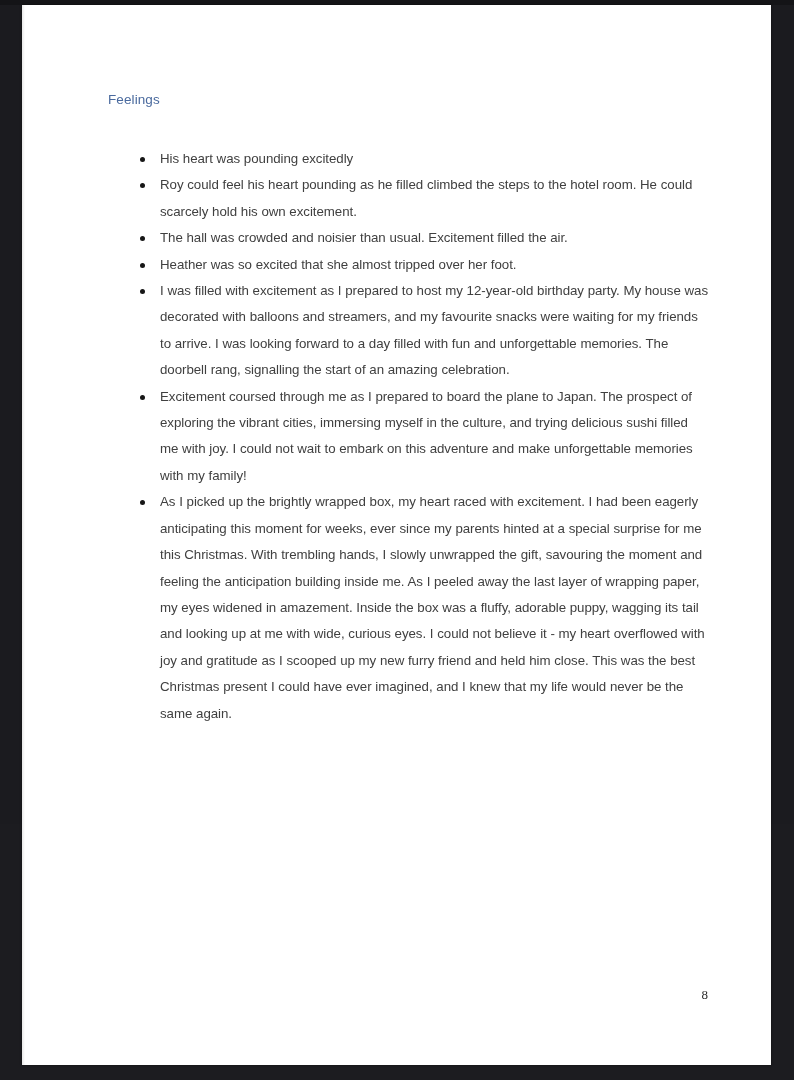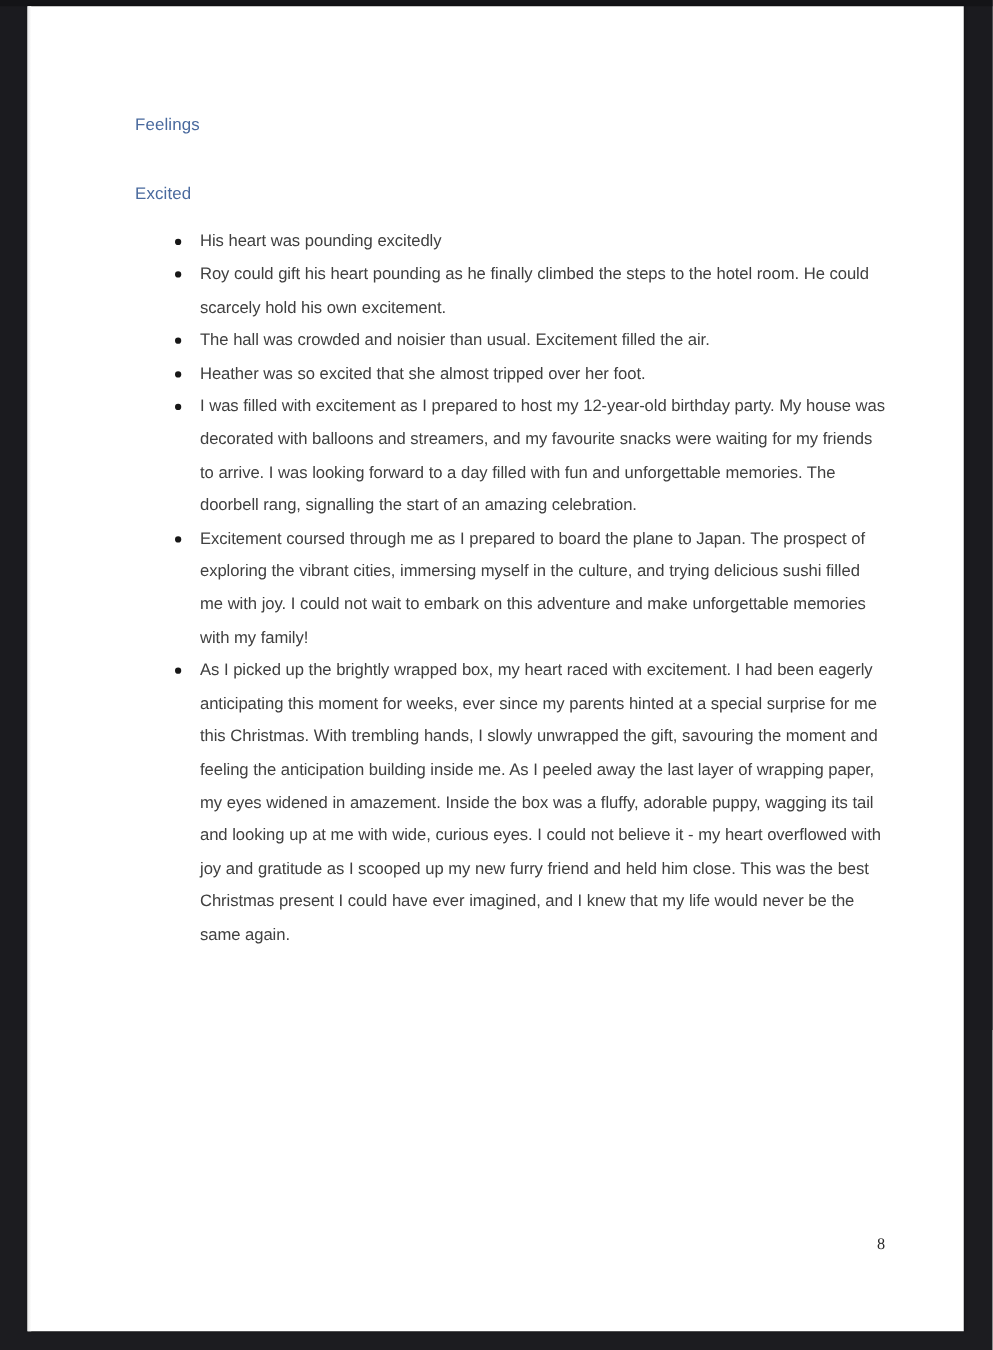--- a/index.html
+++ b/index.html
@@ -130,25 +130,24 @@
   <div id="frame-top-band"></div>
 
   <div id="page-sheet">
 
     <div id="page-gutter"></div>
 
     <div id="doc-body">
 
       <p class="section-heading" id="heading-feelings">Feelings</p>
 
-      <p class="section-heading" id="heading-excited">Excited</p>
 
       <ul id="excited-list">
         <li>His heart was pounding excitedly</li>
-        <li>Roy could gift his heart pounding as he finally climbed the steps to the hotel room. He could scarcely hold his own excitement.</li>
+        <li>Roy could feel his heart pounding as he filled climbed the steps to the hotel room. He could scarcely hold his own excitement.</li>
         <li>The hall was crowded and noisier than usual. Excitement filled the air.</li>
         <li>Heather was so excited that she almost tripped over her foot.</li>
         <li>I was filled with excitement as I prepared to host my 12-year-old birthday party. My house was decorated with balloons and streamers, and my favourite snacks were waiting for my friends to arrive. I was looking forward to a day filled with fun and unforgettable memories. The doorbell rang, signalling the start of an amazing celebration.</li>
         <li>Excitement coursed through me as I prepared to board the plane to Japan. The prospect of exploring the vibrant cities, immersing myself in the culture, and trying delicious sushi filled me with joy. I could not wait to embark on this adventure and make unforgettable memories with my family!</li>
         <li>As I picked up the brightly wrapped box, my heart raced with excitement. I had been eagerly anticipating this moment for weeks, ever since my parents hinted at a special surprise for me this Christmas. With trembling hands, I slowly unwrapped the gift, savouring the moment and feeling the anticipation building inside me. As I peeled away the last layer of wrapping paper, my eyes widened in amazement. Inside the box was a fluffy, adorable puppy, wagging its tail and looking up at me with wide, curious eyes. I could not believe it - my heart overflowed with joy and gratitude as I scooped up my new furry friend and held him close. This was the best Christmas present I could have ever imagined, and I knew that my life would never be the same again.</li>
       </ul>
 
       <div id="page-number">8</div>
 
     </div>

